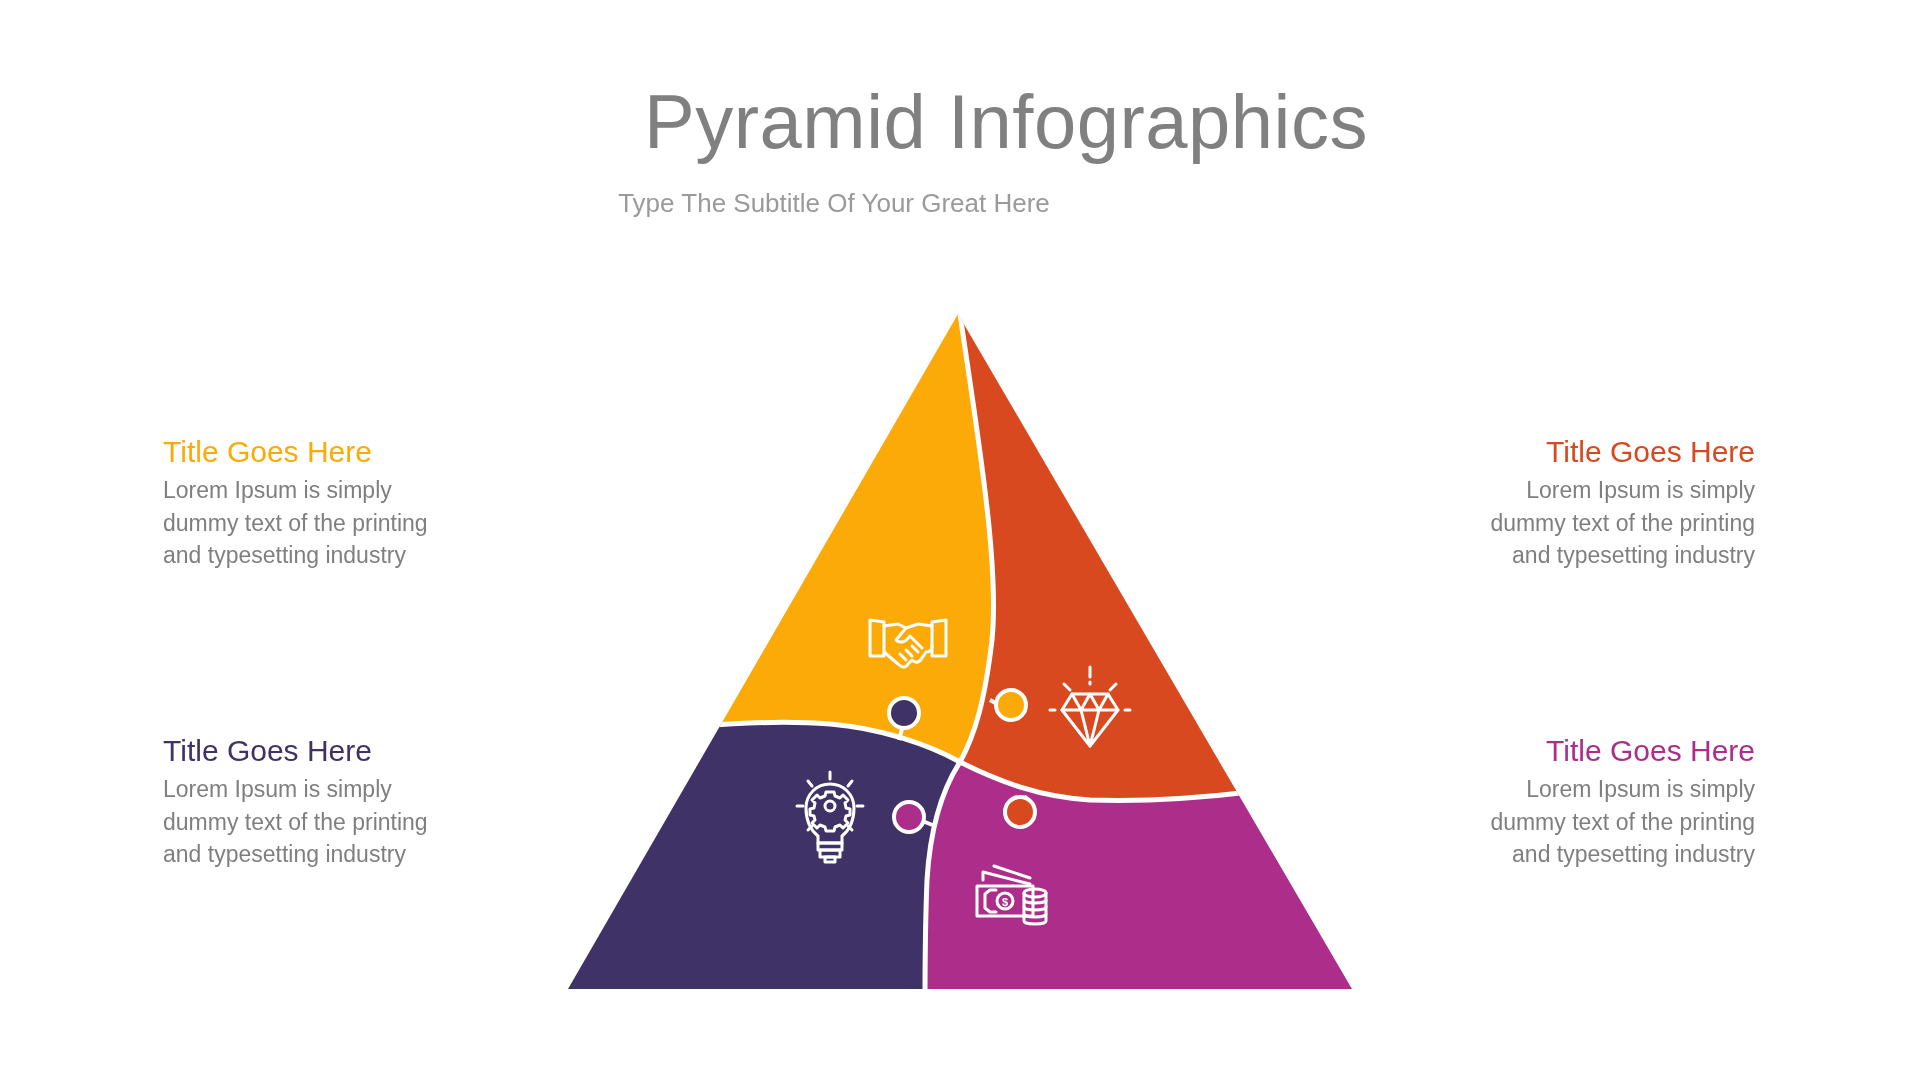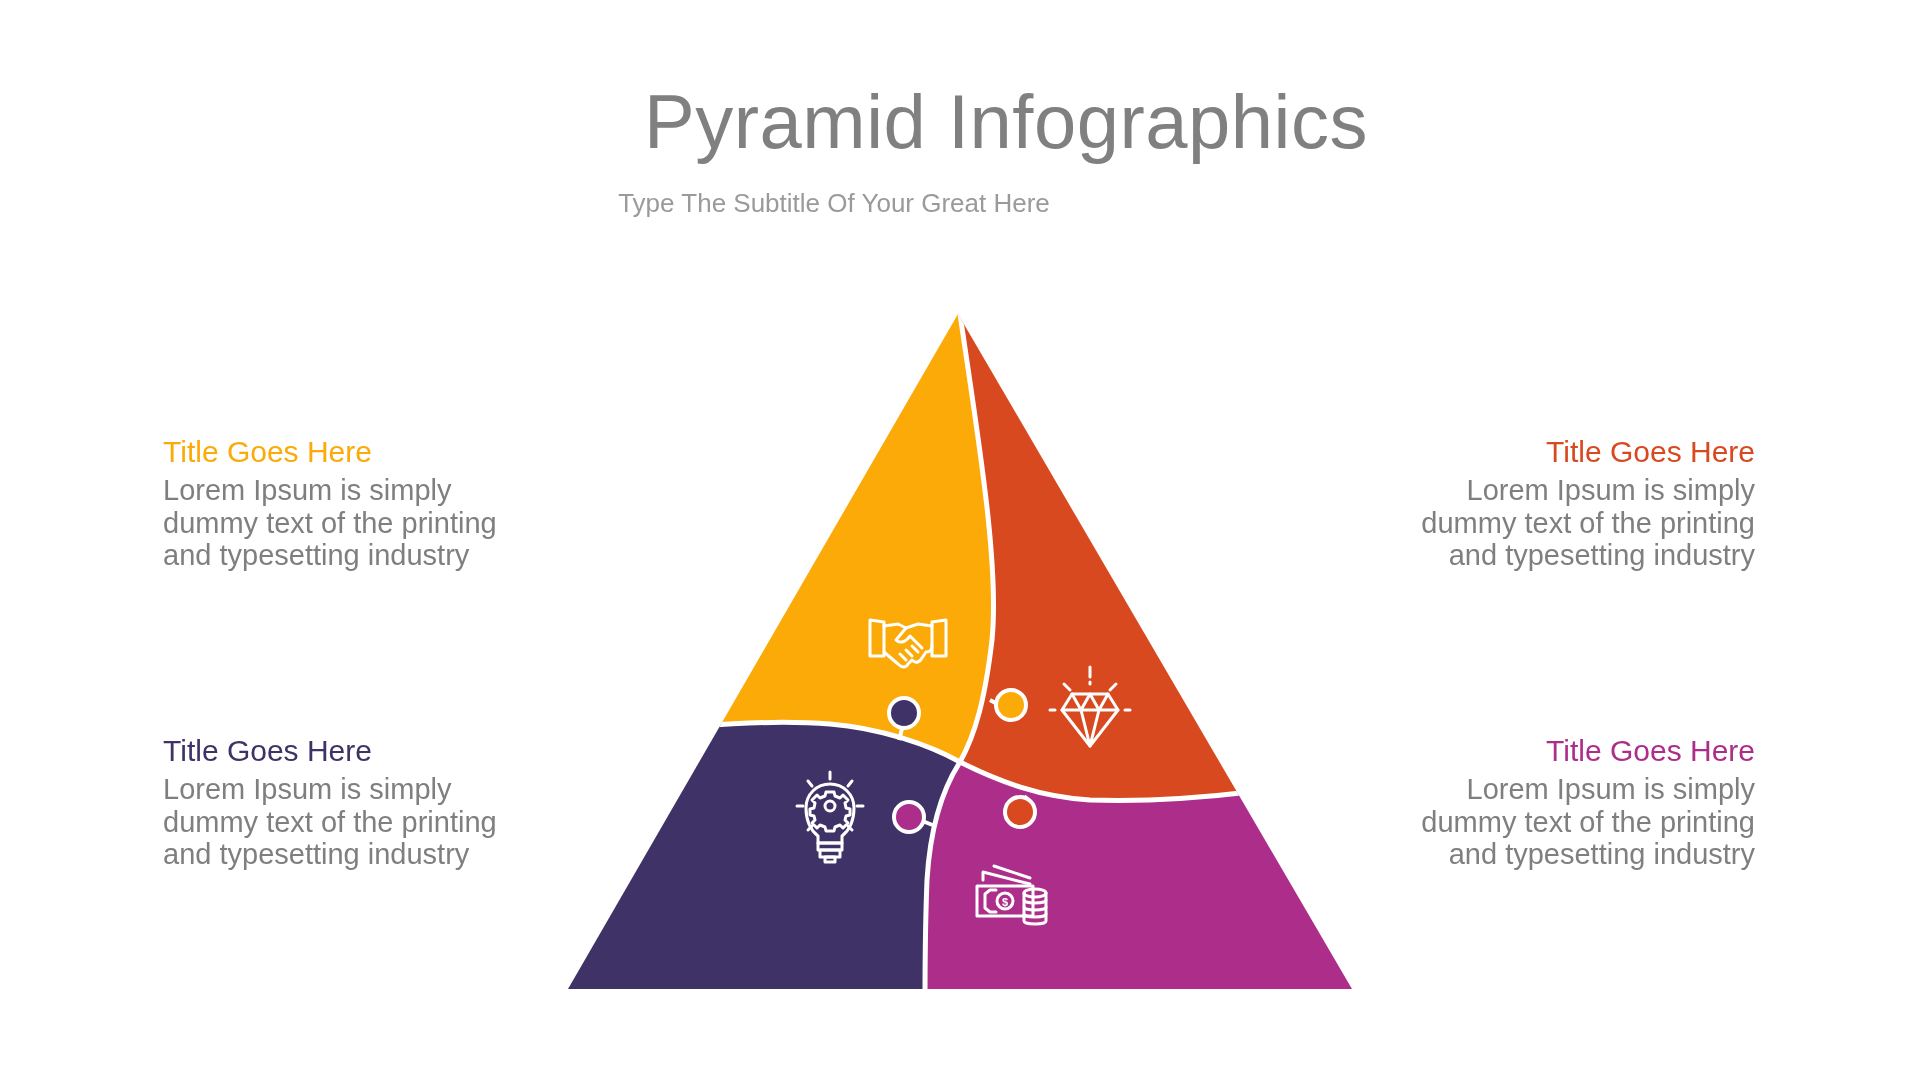--- a/index.html
+++ b/index.html
@@ -3,21 +3,21 @@
 <meta charset="utf-8">
 <style>
   html, body { margin:0; padding:0; background:#ffffff; }
   body { width:1920px; height:1080px; position:relative; overflow:hidden; font-family:"Liberation Sans", sans-serif; }
   .title { position:absolute; left:0; width:1920px; top:78px; text-align:center; font-size:76px; color:#808080; letter-spacing:0.5px;padding-left:46px; }
   .subtitle { position:absolute; left:0; width:1668px; top:188px; text-align:center; font-size:26px; color:#9a9a9a; }
   .block { position:absolute; width:420px; }
   .block.left { left:163px; text-align:left; }
   .block.right { left:1335px; text-align:right; }
   .block .h { font-size:30px; font-weight:normal; line-height:36px; margin-bottom:4px; }
-  .block .b { font-size:29px; line-height:32.5px; color:#7f7f7f; }
+  .block .b { font-size:23px; line-height:32.5px; color:#7f7f7f; }
   svg.pyr { position:absolute; left:0; top:0; }
 </style>
 </head>
 <body>
 
 <div class="title">Pyramid Infographics</div>
 <div class="subtitle">Type The Subtitle Of Your Great Here</div>
 
 <div class="block left" style="top:434px;">
   <div class="h" style="color:#FBAA07;">Title Goes Here</div>

